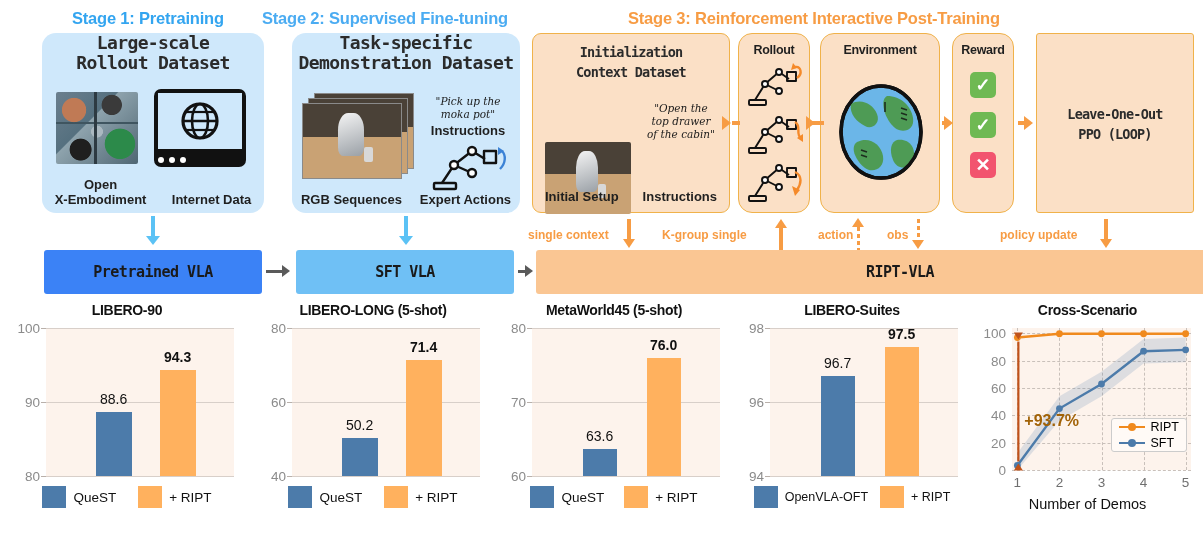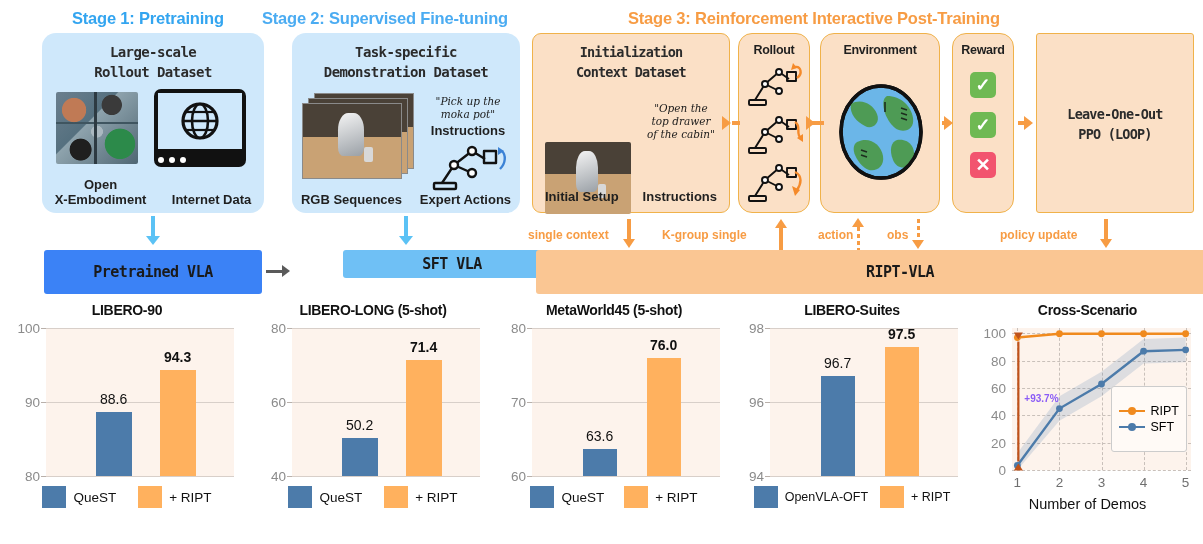--- a/index.html
+++ b/index.html
@@ -29,25 +29,24 @@
     background: #CFE8FB;
     border-radius: 14px;
   }
   #card-s1 { left: 42px;  top: 33px; width: 222px; height: 180px; }
   #card-s2 { left: 292px; top: 33px; width: 228px; height: 180px; }
 
   .card-head {
     text-align: center;
     font-family: "DejaVu Sans Mono", monospace;
     font-weight: bold;
-    font-size: 14px;
+    font-size: 18px;
     color: #2b2b2b;
     letter-spacing: -0.6px;
     line-height: 20px;
-    padding-top: 9px;
   }
   .card-head .l2 { display:block; }
 
   .card-foot {
     position:absolute; bottom: 6px; left: 0; right: 0;
     display:flex; justify-content: space-around; align-items:flex-end;
     font-weight: bold; font-size: 13px; color: #1f1f1f;
   }
   .card-foot span { text-align:center; line-height: 15px; }
 
@@ -164,21 +163,21 @@
 
   
   .result-bar {
     position:absolute; border-radius:3px;
     display:flex; align-items:center; justify-content:center;
     font-family:"DejaVu Sans Mono", monospace;
     font-weight:bold; font-size:15px; color:#1a1a1a;
     letter-spacing:-0.5px;
   }
   #bar-pretrained { left:44px;  top:250px; width:218px; height:44px; background:#3b82f6; }
-  #bar-sft       { left:296px; top:250px; width:218px; height:28px; background:#6FC0F5;margin-left:47px; }
+  #bar-sft       { left:296px; top:250px; width:218px; height:44px; background:#6FC0F5; }
   #bar-ript      { left:536px; top:250px; width:728px; height:44px; background:#FAC693; }
 
   .flow-label {
     position:absolute; color:#F79C44; font-weight:bold; font-size:12px;
     white-space:nowrap;
   }
 
   
   .badge {
     width:26px; height:26px; border-radius:5px;
@@ -593,22 +592,22 @@
         <circle cx="47.434999999999995" cy="80.5576923076923" r="3.4" fill="#4C7BAA"></circle>
         <circle cx="89.5" cy="55.98076923076924" r="3.4" fill="#4C7BAA"></circle>
         <circle cx="131.565" cy="23.211538461538453" r="3.4" fill="#4C7BAA"></circle>
         <circle cx="173.63" cy="21.846153846153854" r="3.4" fill="#4C7BAA"></circle>
         <g>
           <path d="M6.37,13.557692307692292L6.37,133.49423076923077" stroke="#C0521A" stroke-width="2.2"></path>
           <path d="M1.87,4.557692307692292L6.37,11.557692307692292L10.870000000000001,4.557692307692292Z" fill="#C0521A"></path>
           <path d="M1.87,142.49423076923077L6.37,135.49423076923077L10.870000000000001,142.49423076923077Z" fill="#C0521A"></path>
         </g>
       </svg>
-      <div style="position: absolute; left: 12.37px; top: 65px; color: #8b5cf6; font-weight: bold; font-size: 10px;">+93.7%</div>
-      <div style="position: absolute; right: 4px; bottom: 18px; background: rgb(255, 250, 246); border: 1px solid rgb(204, 204, 204); border-radius: 3px; padding: 16px 7px; font-size: 12.5px;">
+      <div style="position: absolute; left: 12.37px; top: 84px; color: #a16207; font-weight: bold; font-size: 16px;">+93.7%</div>
+      <div style="position: absolute; right: 4px; bottom: 18px; background: rgb(255, 250, 246); border: 1px solid rgb(204, 204, 204); border-radius: 3px; padding: 0 7px; font-size: 12.5px;">
         <div style="display: flex; align-items: center; gap: 6px; line-height: 16px;">
           <span style="display: inline-block; width: 26px; height: 2.5px; background: rgb(240, 138, 30); position: relative;">
             <span style="position: absolute; left: 9px; top: -3px; width: 8px; height: 8px; border-radius: 50%; background: rgb(240, 138, 30);"></span>
           </span>
           <span>RIPT</span>
         </div>
         <div style="display: flex; align-items: center; gap: 6px; line-height: 16px;">
           <span style="display: inline-block; width: 26px; height: 2.5px; background: rgb(76, 123, 170); position: relative;">
             <span style="position: absolute; left: 9px; top: -3px; width: 8px; height: 8px; border-radius: 50%; background: rgb(76, 123, 170);"></span>
           </span>

